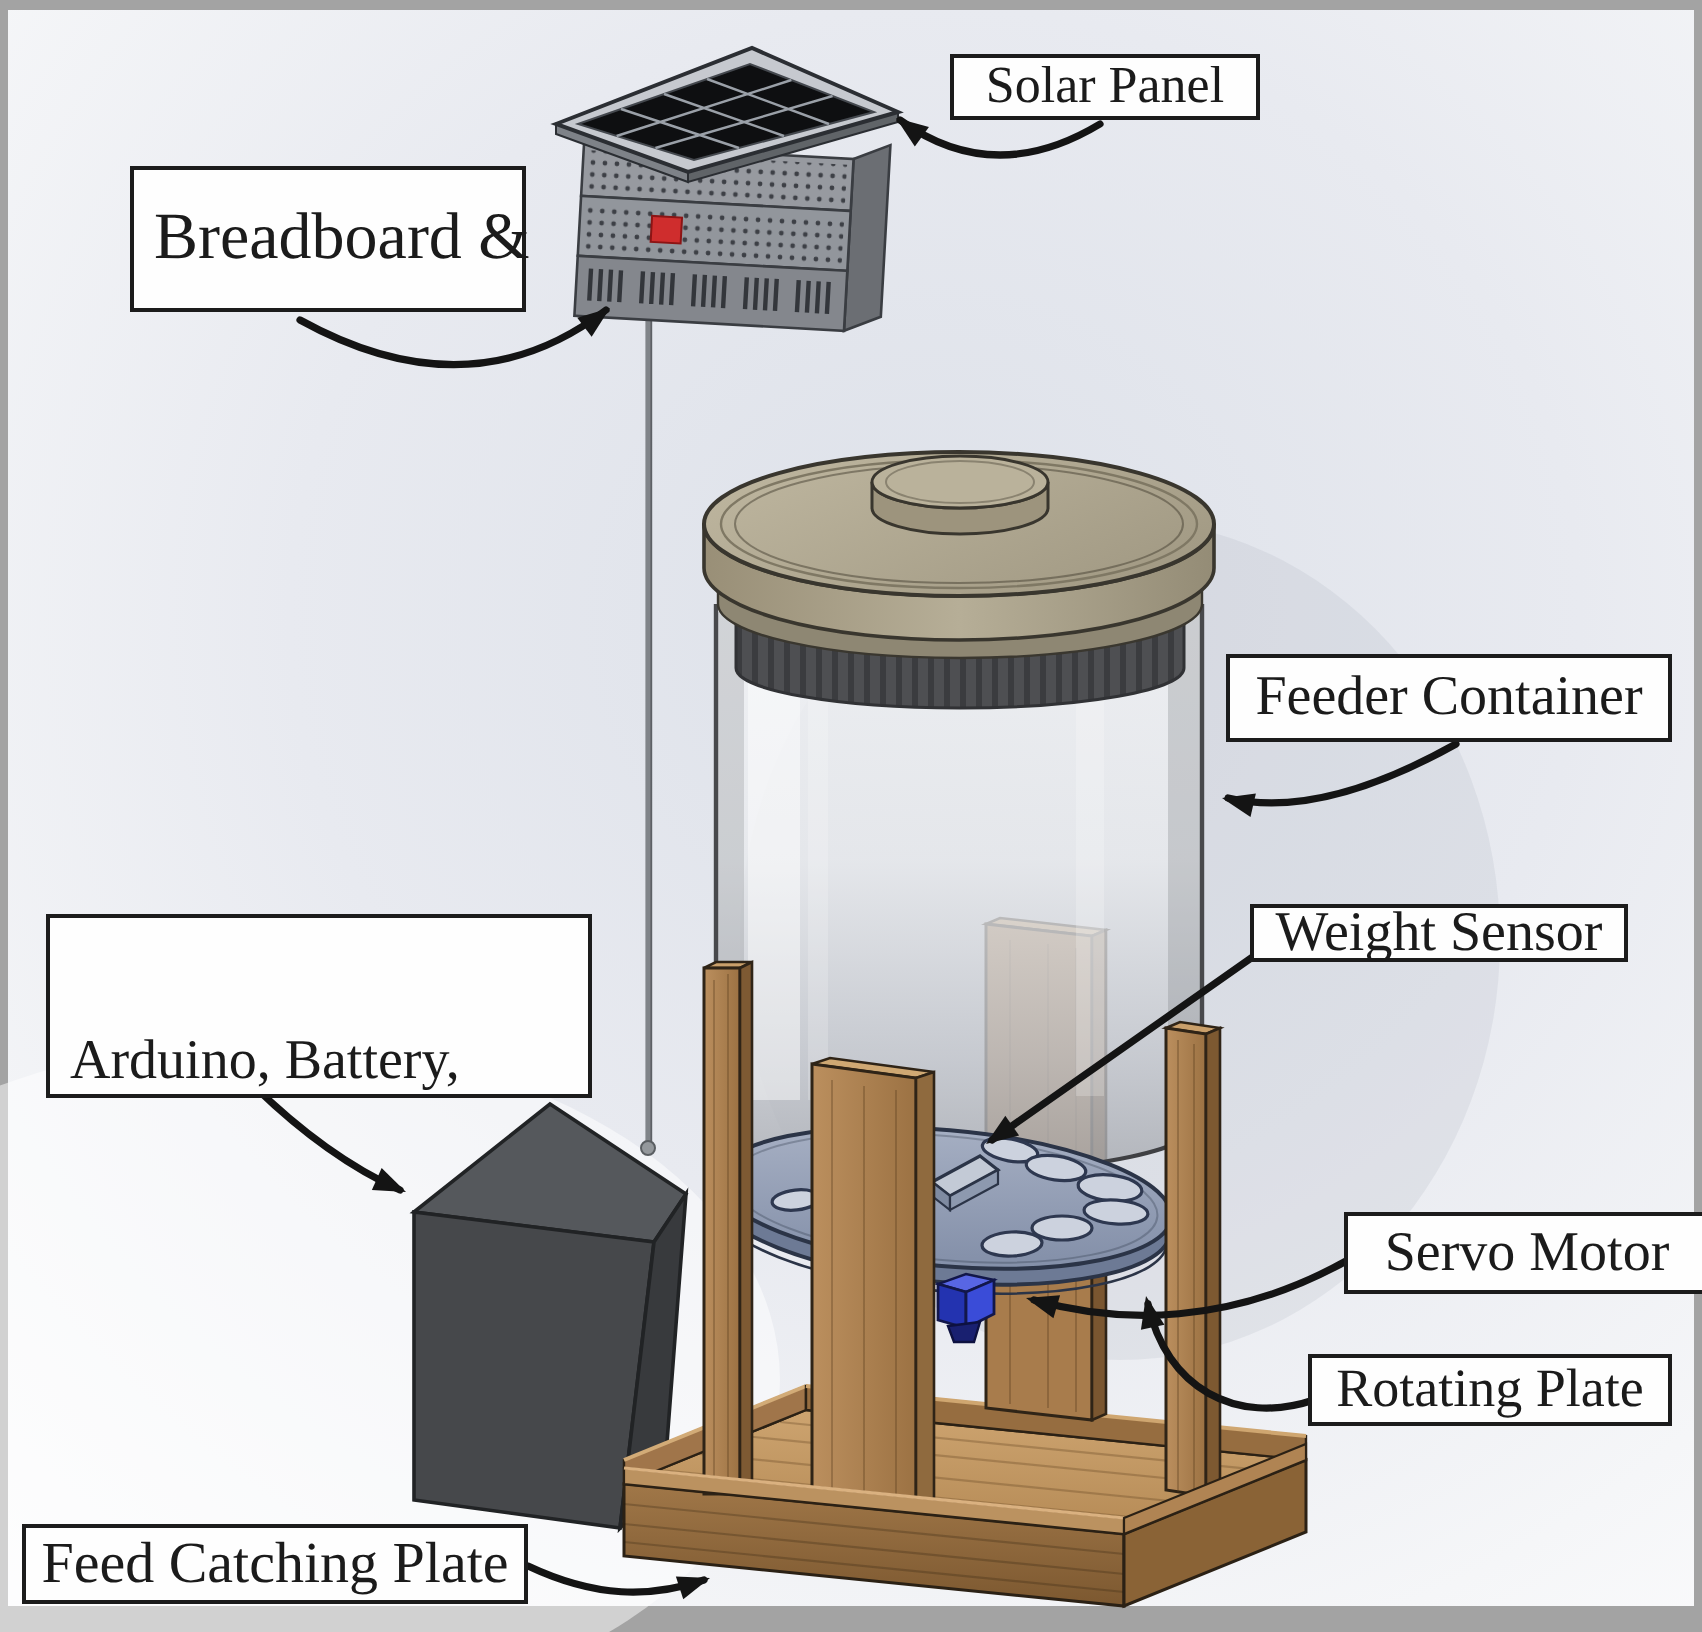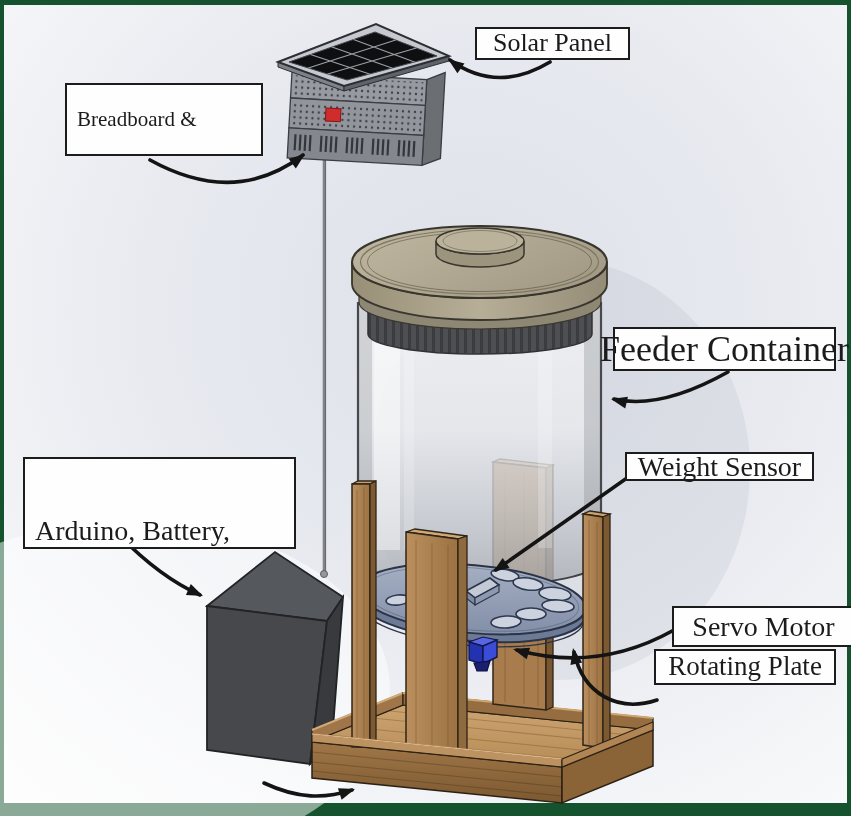--- a/index.html
+++ b/index.html
@@ -1,30 +1,30 @@
 <!DOCTYPE html>
 <html><head>
 <meta charset="utf-8">
 <style>
   html,body{margin:0;padding:0;background:#222;}
-  .figure{position:relative;width:851px;height:816px;background:#14532d;overflow:hidden;
+  .figure{position:relative;width:851px;height:816px;background:#a3a3a3;overflow:hidden;
           font-family:"Liberation Serif","DejaVu Serif",serif;}
   .scene-svg{position:absolute;left:0;top:0;}
   .lbl{position:absolute;box-sizing:border-box;background:#fefefe;border:2px solid #1c1c1c;
        color:#1b1b1b;display:flex;align-items:center;justify-content:center;
        line-height:1.18;white-space:nowrap;}
   .lbl.left{justify-content:flex-start;padding-left:10px;}
   .lbl .ln{display:block;}
   #lbl-solar{left:475px;top:27px;width:155px;height:33px;font-size:26px;}
-  #lbl-breadboard{left:65px;top:83px;width:198px;height:73px;font-size:21px;font-family:Liberation Serif, serif;}
-  #lbl-feeder{left:613px;top:327px;width:223px;height:44px;font-size:36px;}
+  #lbl-breadboard{left:65px;top:83px;width:198px;height:73px;font-size:33px;font-family:Liberation Serif, serif;}
+  #lbl-feeder{left:613px;top:327px;width:223px;height:44px;font-size:28px;}
   #lbl-arduino{left:23px;top:457px;width:273px;height:92px;font-size:28px;align-items:flex-end;}
   #lbl-weight{left:625px;top:452px;width:189px;height:29px;font-size:28px;}
   #lbl-servo{left:672px;top:606px;width:183px;height:41px;font-size:28px;}
-  #lbl-rotating{left:654px;top:649px;width:182px;height:36px;font-size:27px;}
+  #lbl-rotating{left:654px;top:677px;width:182px;height:36px;font-size:27px;}
   #lbl-feed{left:11px;top:762px;width:253px;height:40px;font-size:29px;}
 </style>
 </head>
 <body>
 
 <div class="figure">
 
 <svg class="scene-svg" width="851" height="816" viewBox="0 0 851 816">
   <defs>
     <radialGradient id="bgGrad" cx="0.55" cy="0.38" r="0.85">
@@ -256,14 +256,17 @@
 </div>
 <div class="lbl" id="lbl-weight">
   <span>Weight Sensor</span>
 </div>
 <div class="lbl" id="lbl-servo">
   <span>Servo Motor</span>
 </div>
 <div class="lbl" id="lbl-rotating">
   <span>Rotating Plate</span>
 </div>
+<div class="lbl" id="lbl-feed">
+  <span>Feed Catching Plate</span>
+</div>
 
 </div>
 
 </body></html>

